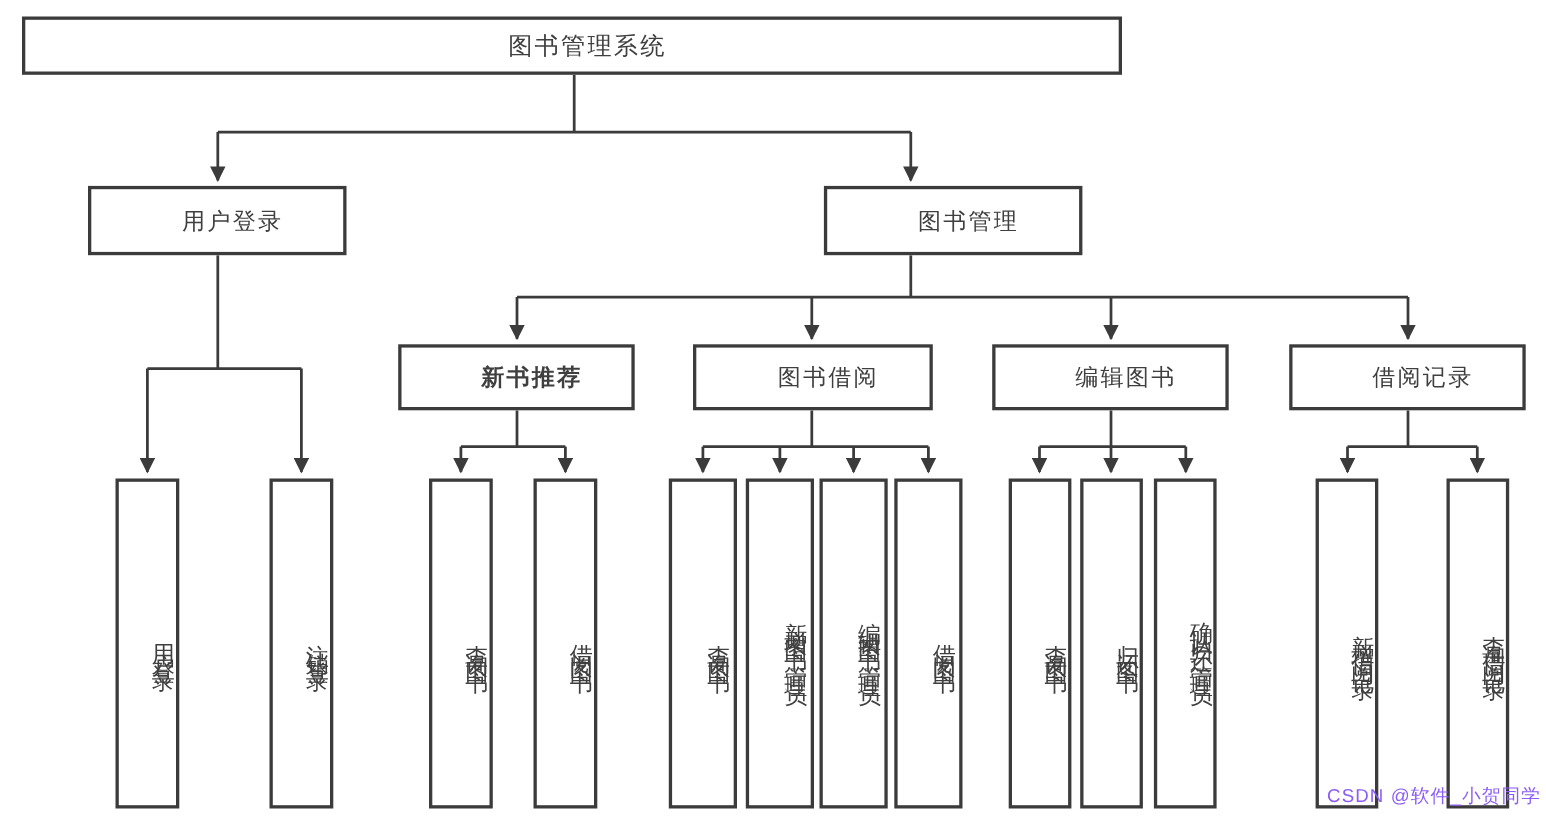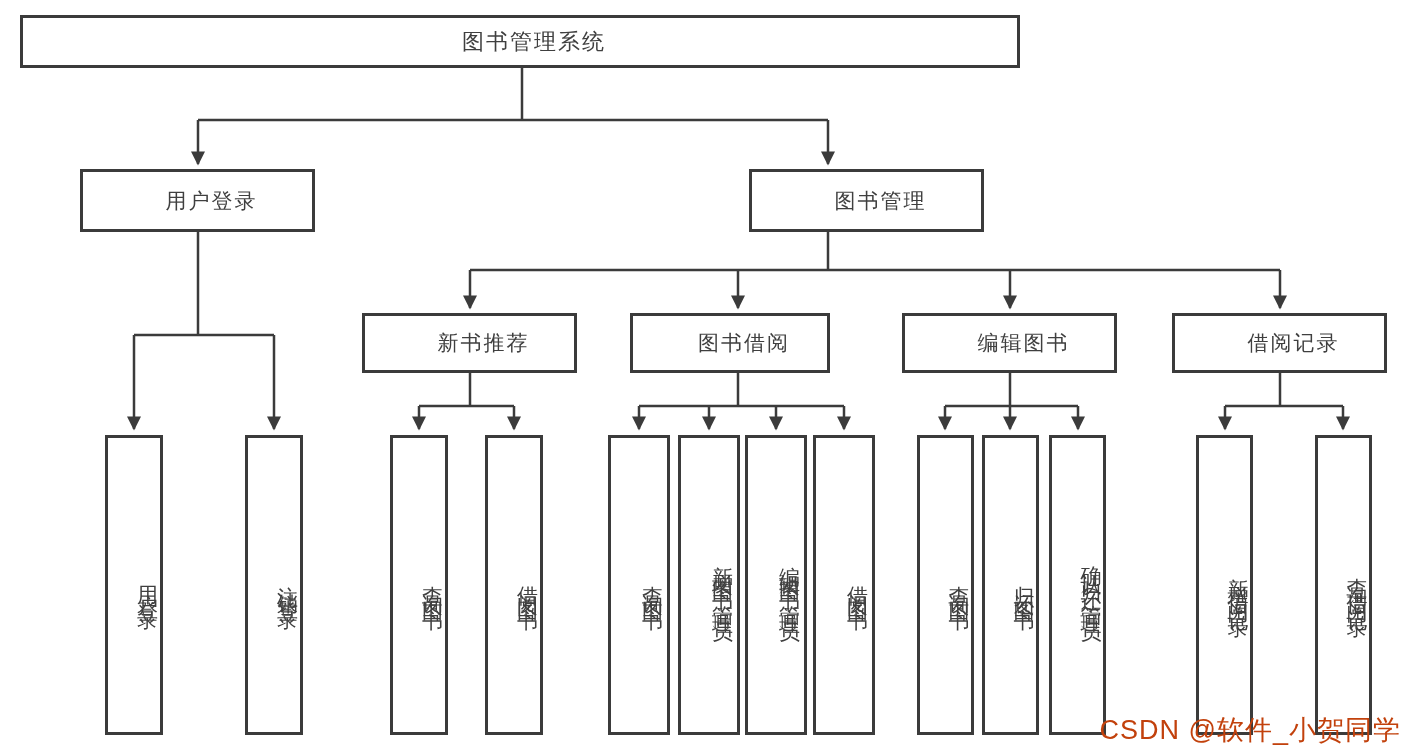--- a/index.html
+++ b/index.html
@@ -45,23 +45,23 @@
   .vnode span {
     writing-mode: vertical-rl;
     font-size: 21px;
     letter-spacing: 8px;
     line-height: 1;
   }
   .watermark {
     position: absolute;
     top: 712px;
     right: 4px;
-    font-size: 27px;
+    font-size: 17px;
     letter-spacing: 1px;
-    color: #c2410c;
+    color: #8b5cf6;
     z-index: 10;
     white-space: nowrap;
     margin-left: 17px;
   }
 </style>
 </head>
 <body>
 
 <div class="canvas">
 
@@ -119,24 +119,24 @@
     <span>图书管理系统</span>
   </div>
 
   <div class="node hnode" style="left:80px; top:169px; width:235px; height:63px;">
     <span>用户登录</span>
   </div>
   <div class="node hnode" style="left:710px; top:169px; width:235px; height:63px;margin-left:39px;">
     <span>图书管理</span>
   </div>
 
-  <div class="node hnode" style="left:362px; top:313px; width:215px; height:60px;">
+  <div class="node hnode" style="left:362px; top:313px; width:215px; height:60px;font-weight:bold;">
     <span>新书推荐</span>
   </div>
-  <div class="node hnode" style="left:630px; top:313px; width:200px; height:60px;">
+  <div class="node hnode" style="left:630px; top:313px; width:218px; height:60px;">
     <span>图书借阅</span>
   </div>
   <div class="node hnode" style="left:902px; top:313px; width:215px; height:60px;">
     <span>编辑图书</span>
   </div>
   <div class="node hnode" style="left:1172px; top:313px; width:215px; height:60px;">
     <span>借阅记录</span>
   </div>
 
   <div class="node vnode" style="left:105px; top:435px; width:58px; height:300px;">

